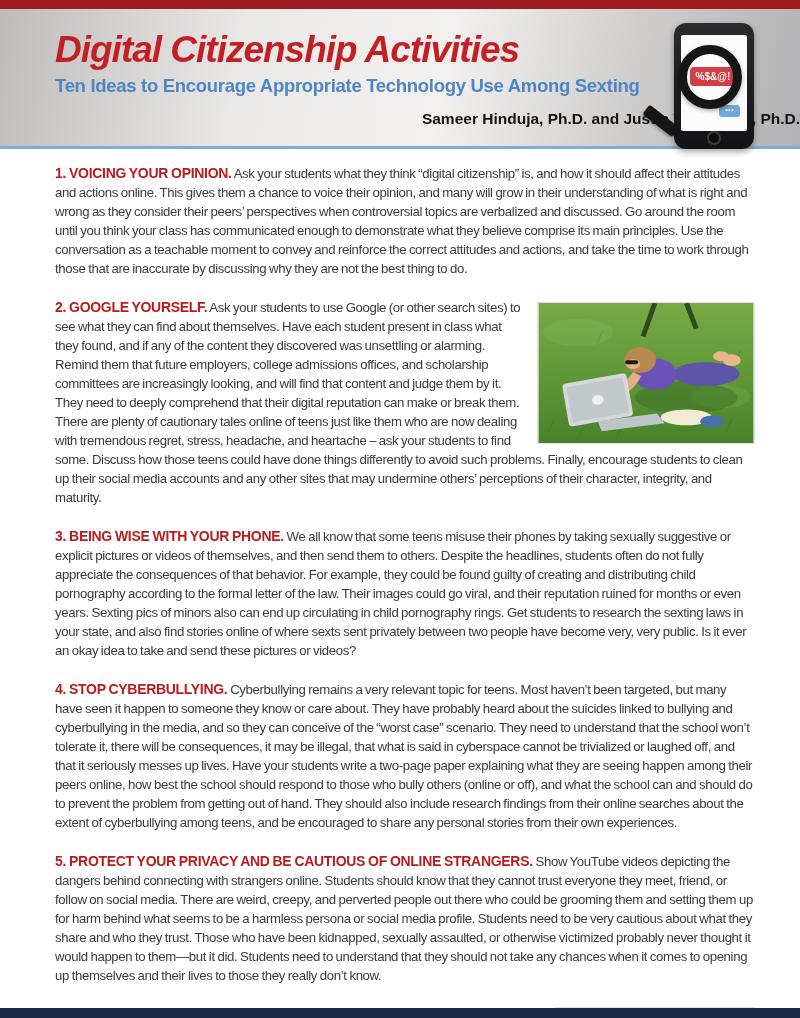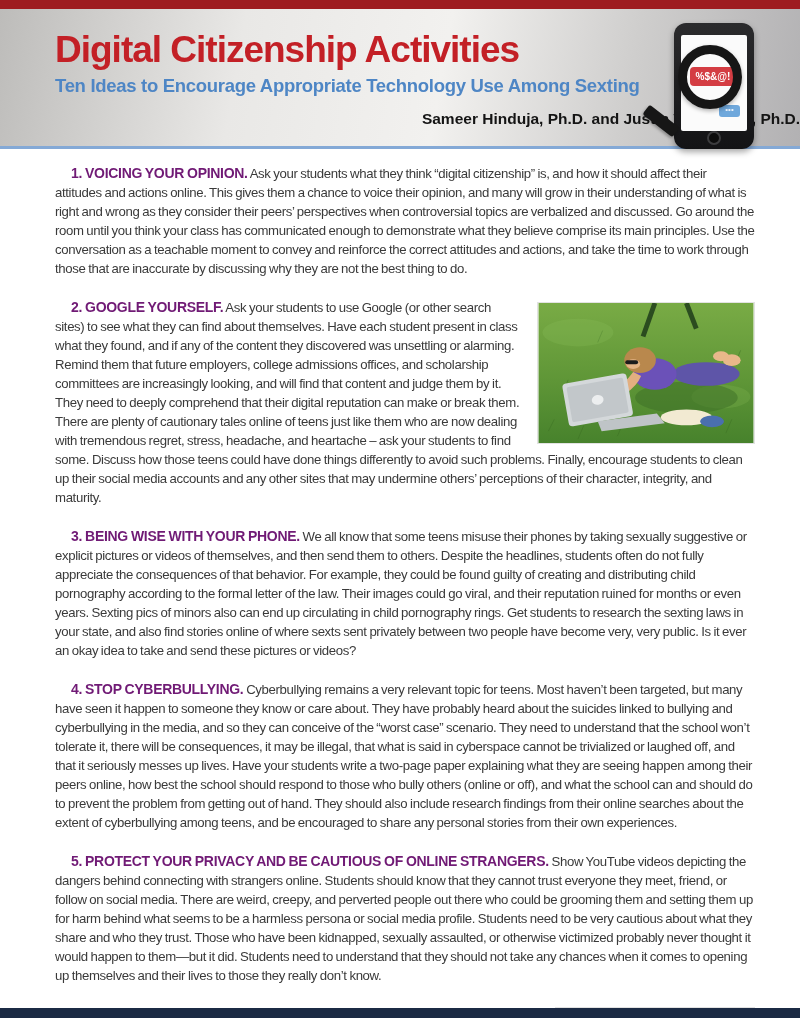--- a/index.html
+++ b/index.html
@@ -12,21 +12,21 @@
   .bottom-bar { position:absolute; bottom:0; left:0; width:100%; height:10px; background:#1b2a44; }
 
   .header {
     height:140px; width:100%;
     background:linear-gradient(100deg,#bdbcba 0%, #e9e8e6 30%, #f2f1ef 55%, #cfcecd 78%, #b2b1b3 100%);
     border-bottom:3px solid #84a9d6;
     position:relative; padding-left:55px;
   }
   .title {
     padding-top:22px; font-size:37px; font-weight:bold; color:#c32026;
-    letter-spacing:-1px; line-height:1.05;
+    letter-spacing:-1px; line-height:1.05;font-style:italic;
   }
   .subtitle {
     margin-top:5px; font-size:18.5px; font-weight:bold; color:#4e86c5; letter-spacing:-0.3px;
   }
   .authors { margin-top:13px; font-size:15.5px; font-weight:bold; color:#141414;text-align:right; }
 
   
   .phone-wrap { position:absolute; top:10px; right:38px; width:130px; height:135px; }
   .phone {
     position:absolute; top:4px; right:8px; width:80px; height:126px;
@@ -68,21 +68,21 @@
     position:absolute; top:96px; right:82px; width:38px; height:12px;
     background:#161616; border-radius:3px; transform:rotate(38deg);
     box-shadow:0 2px 3px rgba(0,0,0,0.3);
   }
 
   .content { padding:15px 45px 0 55px; color:#333; }
   p.section {
     font-size:13.2px; line-height:19px; letter-spacing:-0.35px; word-spacing:-0.6px;
     color:#3a3a3a; margin:0 0 20px 0;
   }
-  .sec-head { color:#701a75; font-weight:bold; font-size:14px; letter-spacing:-0.3px;margin-left:16px; }
+  .sec-head { color:#b91c1c; font-weight:bold; font-size:14px; letter-spacing:-0.3px; }
   .photo { float:right; border:1px solid #e2e2e2; }
   .photo-grass { width:218px; height:142px; margin:4px 0 6px 14px; }
   .photo-class { width:200px; height:132px; margin:2px 0 6px 14px; }
   .photo svg { display:block; width:100%; height:100%; }
 </style>
 </head>
 <body>
 
 <div class="top-bar"></div>
 

